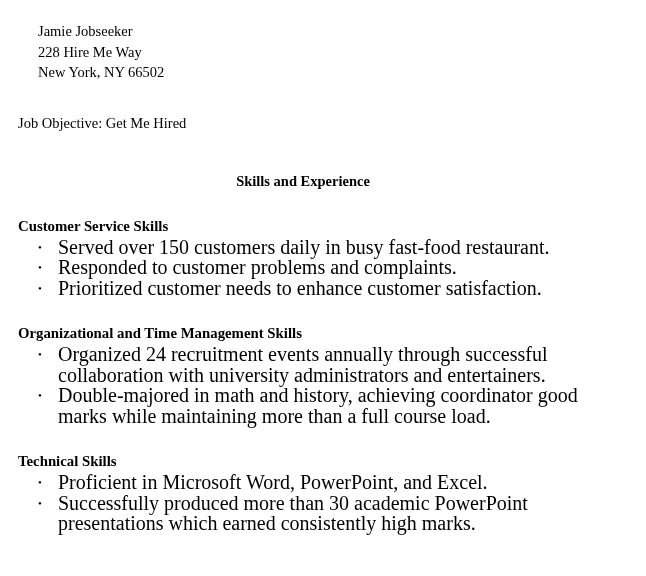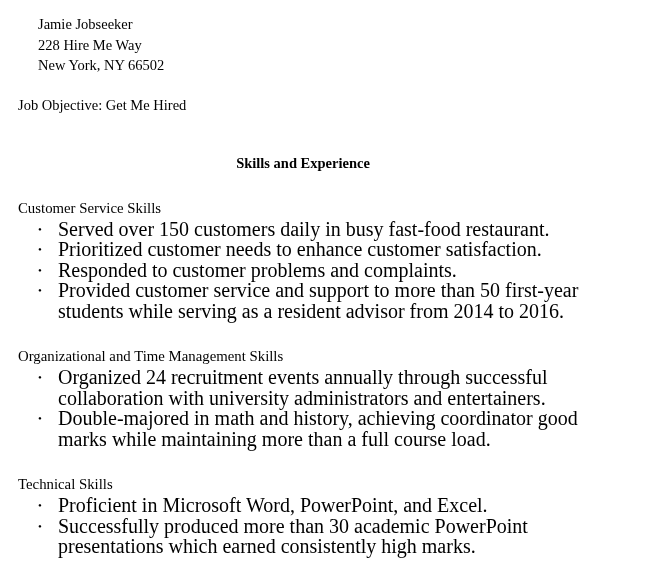--- a/index.html
+++ b/index.html
@@ -14,56 +14,56 @@
     font-family: "Liberation Serif", "DejaVu Serif", serif;
     color: #000000;
     -webkit-font-smoothing: antialiased;
   }
 
   .page {
     position: relative;
     width: 646px;
     height: 576px;
     box-sizing: border-box;
-    padding: 14px 38px 0 18px;
+    padding: 21px 38px 0 18px;
   }
 
   
   .contact-block {
     margin-left: 20px;
     font-size: 14.5px;
     line-height: 20.5px;
   }
   .contact-line {
     white-space: pre;
   }
 
   .objective-line {
-    margin-top: 19px;
+    margin-top: 30px;
     font-size: 14.5px;
     line-height: 20px;
   }
 
   
   .doc-title {
     margin-top: 38px;
     text-align: center;
     font-weight: bold;
     font-size: 14.5px;
     line-height: 20px;
     
     padding-right: 20px;
   }
 
   
   .section {
     margin-top: 25px;
   }
   .section-heading {
-    font-weight: normal;
+    font-weight: bold;
     font-size: 14.8px;
     line-height: 20px;
     margin-bottom: 1px;
   }
 
   ul.bullets {
     list-style: none;
     margin: 0;
     padding: 0;
   }
@@ -98,23 +98,22 @@
   <div class="objective-line">Job Objective: Get Me Hired</div>
 
   <div class="doc-title">Skills and Experience</div>
 
   <div>
 
     <div class="section">
       <div class="section-heading">Customer Service Skills</div>
       <ul class="bullets">
         <li>Served over 150 customers daily in busy fast-food restaurant.</li>
+        <li>Responded to customer problems and complaints.</li>
         <li>Prioritized customer needs to enhance customer satisfaction.</li>
-        <li>Responded to customer problems and complaints.</li>
-        <li>Provided customer service and support to more than 50 first-year students while serving as a resident advisor from 2014 to 2016.</li>
       </ul>
     </div>
 
     <div class="section">
       <div class="section-heading">Organizational and Time Management Skills</div>
       <ul class="bullets">
         <li>Organized 24 recruitment events annually through successful collaboration with university administrators and entertainers.</li>
         <li>Double-majored in math and history, achieving coordinator good marks while maintaining more than a full course load.</li>
       </ul>
     </div>

